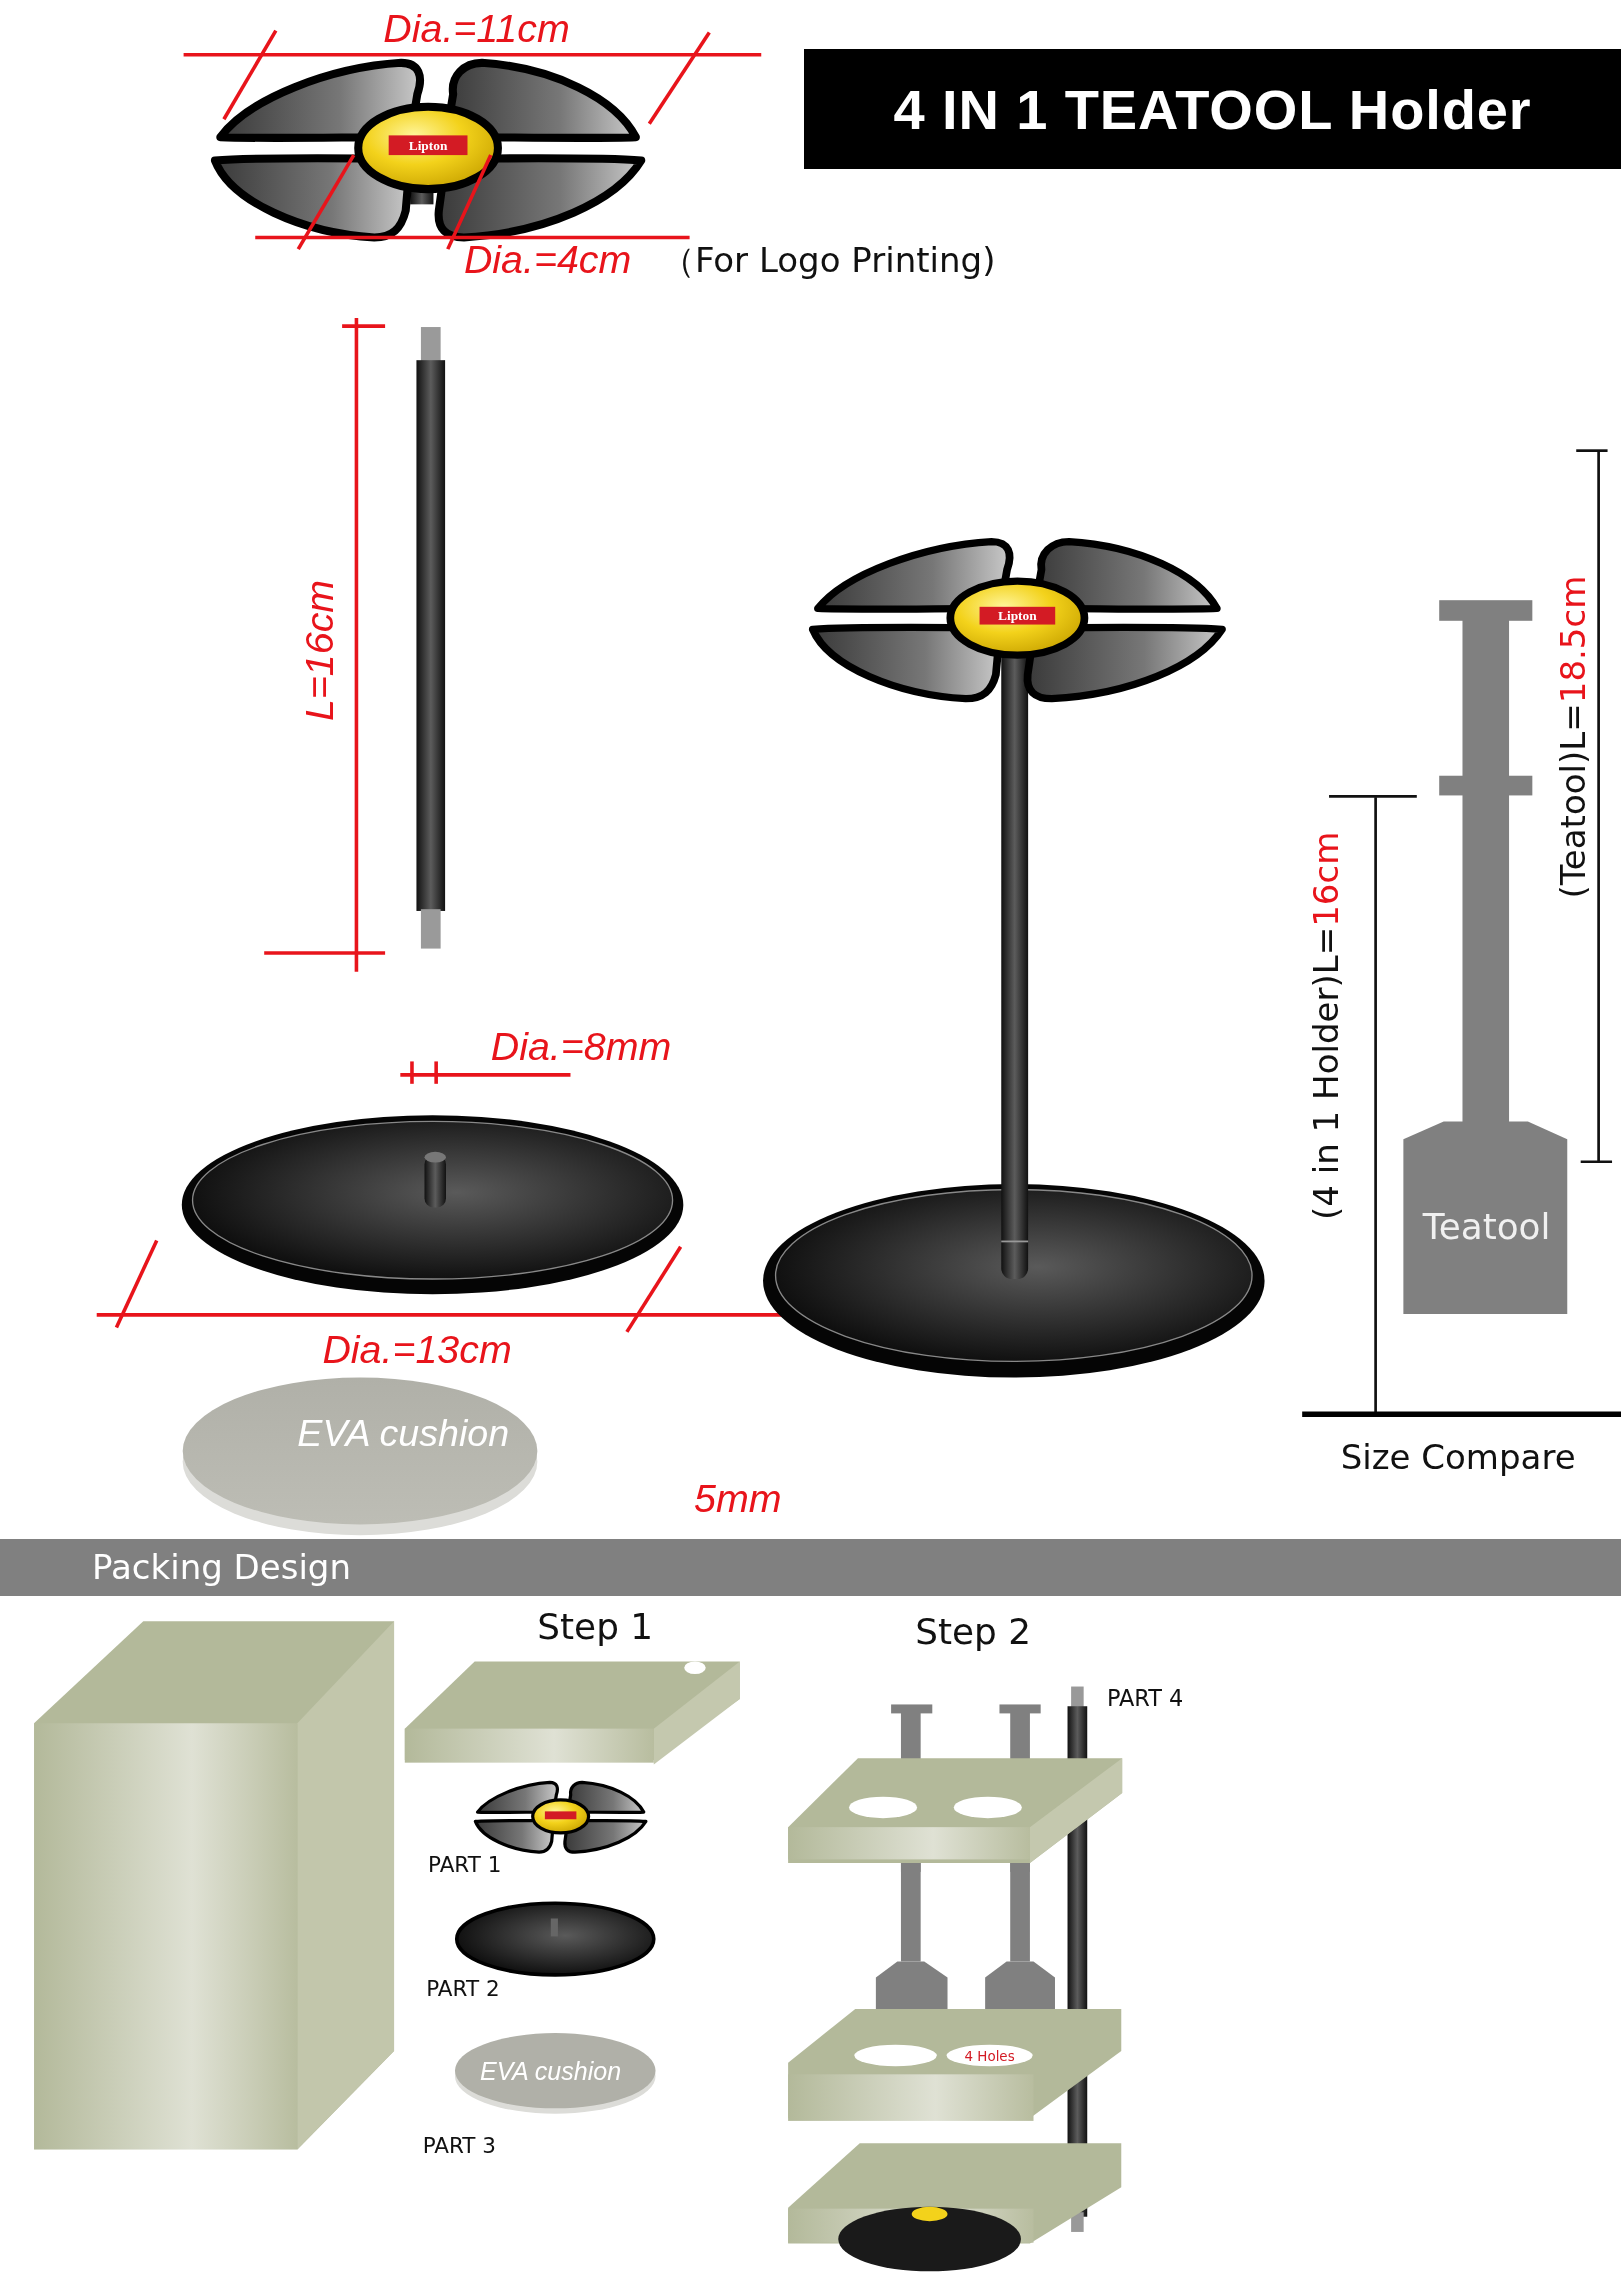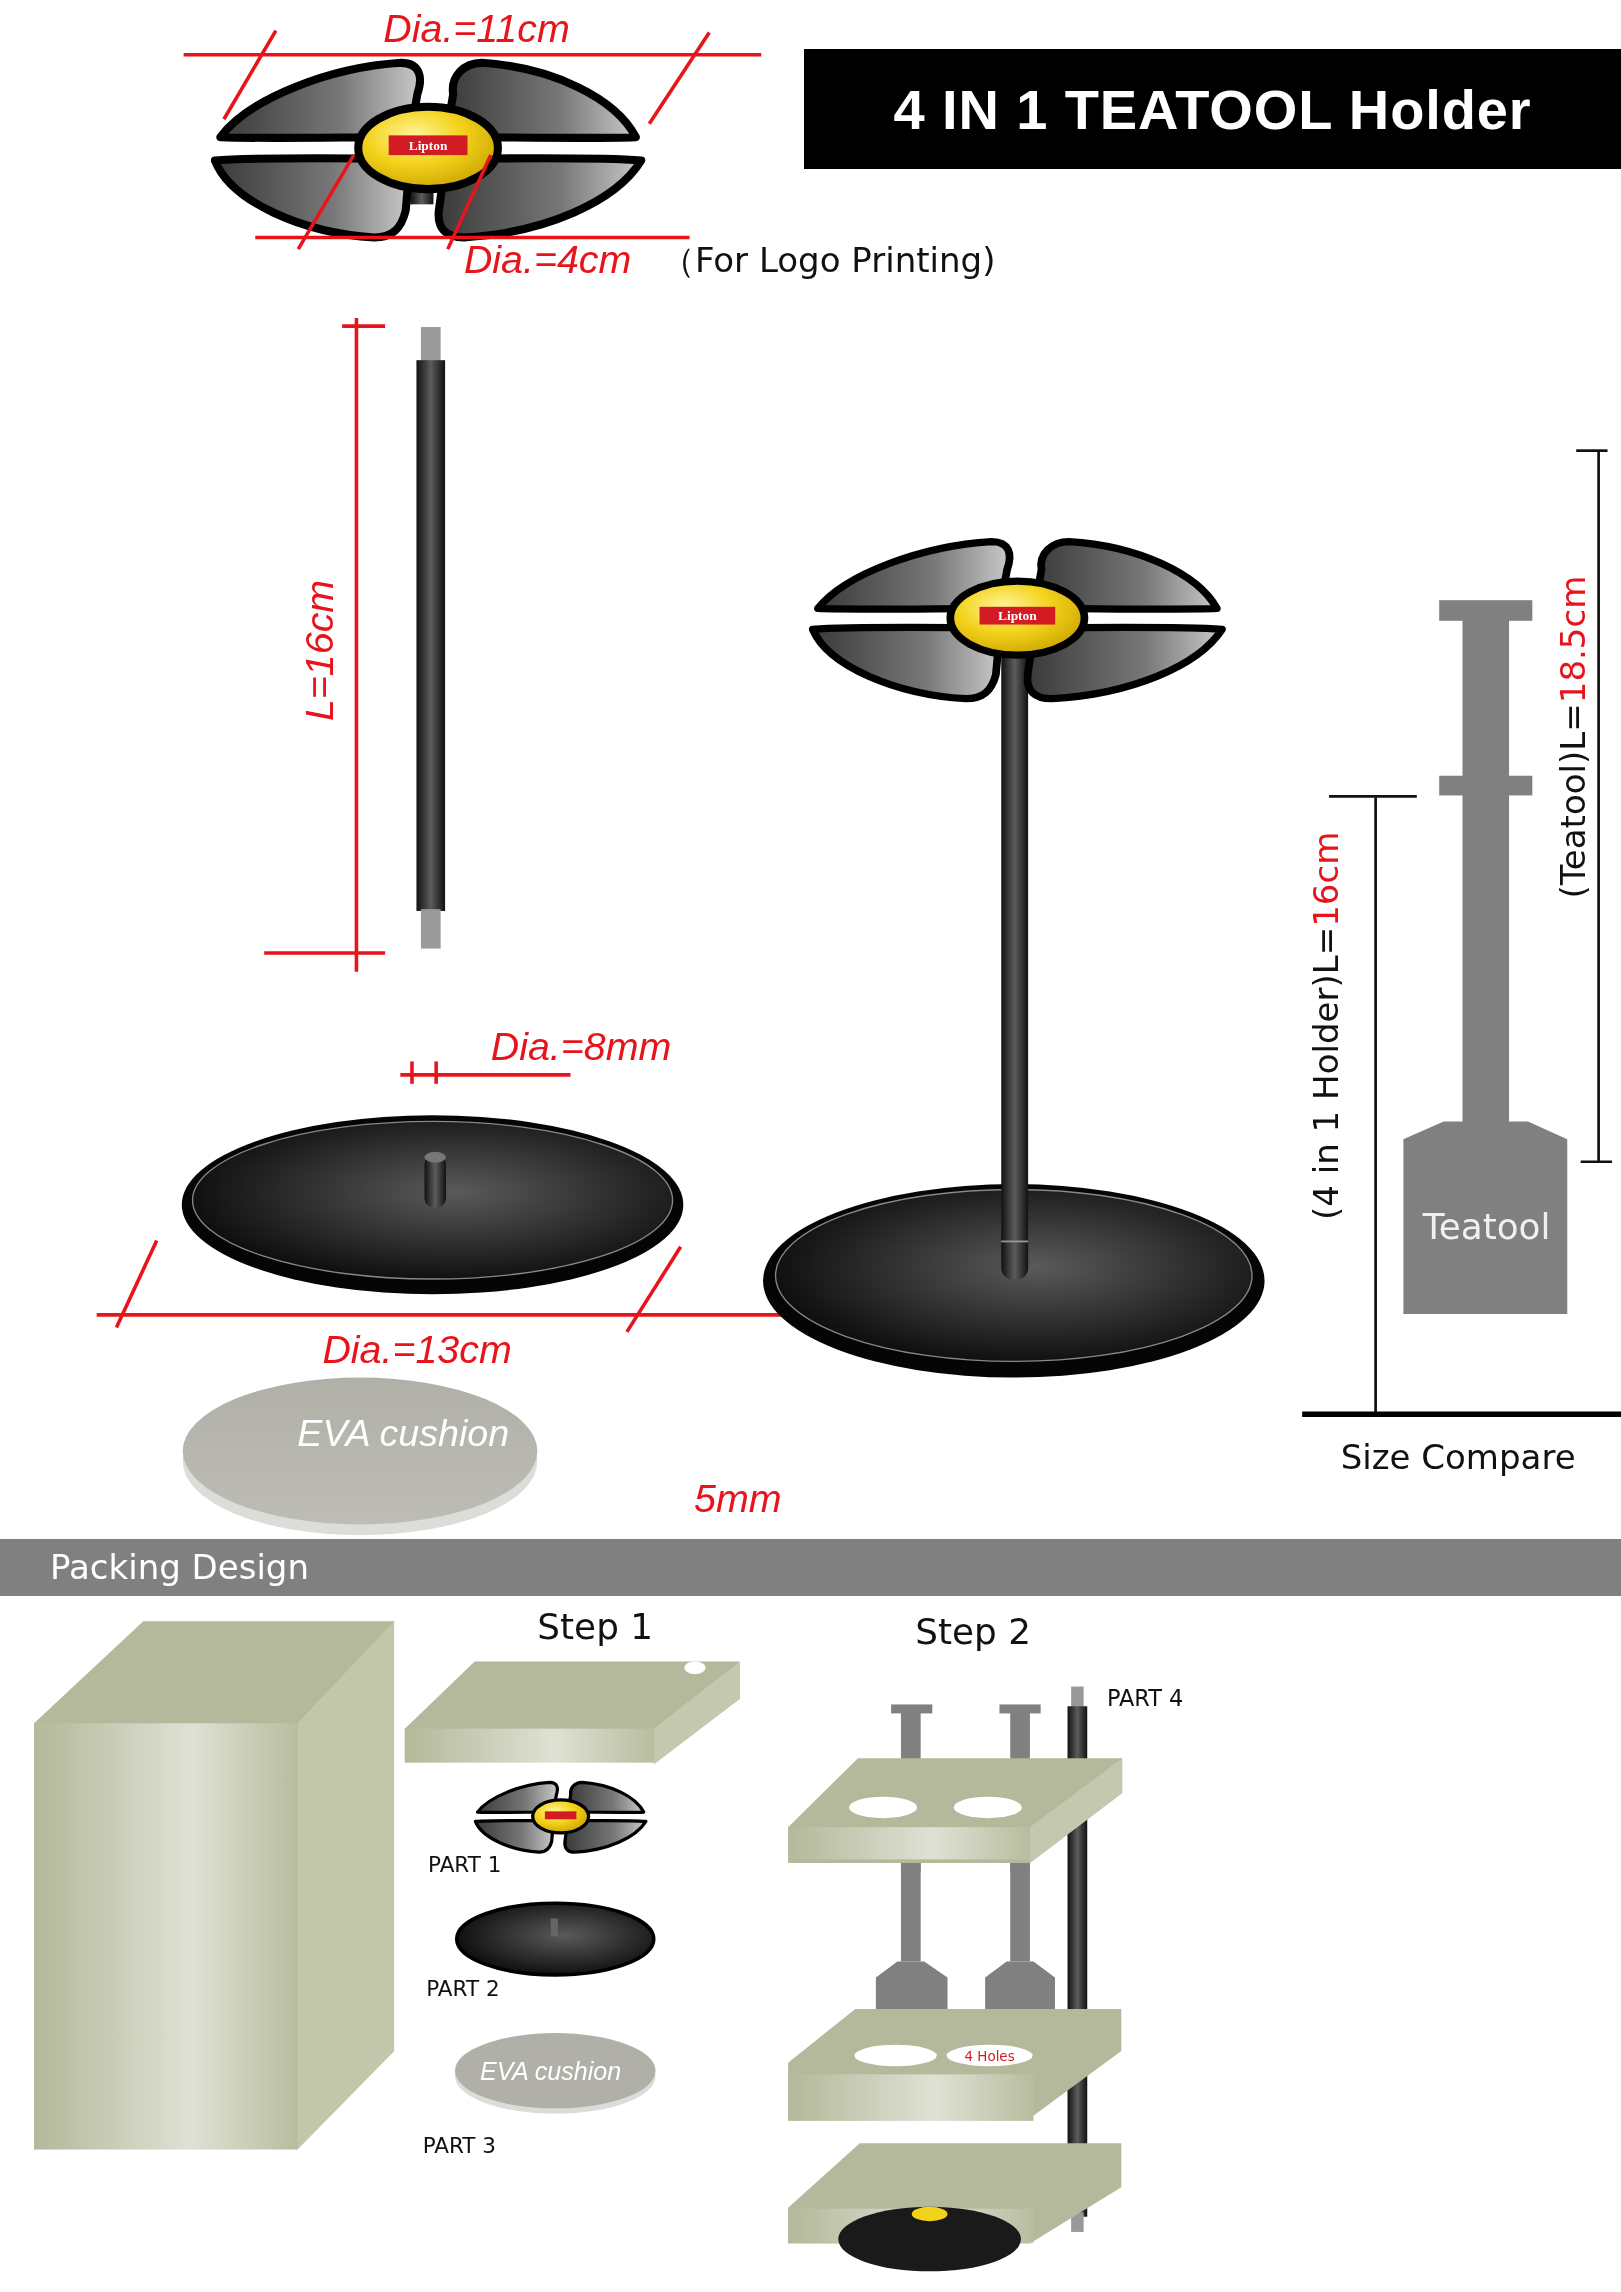--- a/index.html
+++ b/index.html
@@ -1,21 +1,21 @@
 <!DOCTYPE html>
 <html style="font-size:14.3px"><head>
 <meta charset="utf-8">
 <style>
   html, body { margin: 0; padding: 0; background: #ffffff; }
   body { width: 1621px; height: 2293px; position: relative; overflow: hidden; font-family: "Liberation Sans", sans-serif; }
   svg { position: absolute; left: 0; top: 0; }
   .dim { font-family: "Liberation Sans", sans-serif; font-style: italic; fill: #e8141b; font-size: 44px; }
   .blk { font-family: "DejaVu Sans", sans-serif; fill: #111; }
   .title-band { position: absolute; left: 804px; top: 49px; width: 817px; height: 120px; background: #000; color: #fff; display: flex; align-items: center; justify-content: center; font-family: "Liberation Sans", sans-serif; font-weight: bold; font-size: 56px; letter-spacing: 0.9px; }
-  .pack-band { position: absolute; left: 0; top: 1539px; width: 1621px; height: 57px; background: #808080; color: #fff; font-family: "DejaVu Sans", sans-serif; font-size: 34px; line-height: 57px; padding-left: 50px; box-sizing: border-box; }
+  .pack-band { position: absolute; left: 0; top: 1539px; width: 1621px; height: 57px; background: #808080; color: #fff; font-family: "DejaVu Sans", sans-serif; font-size: 34px; line-height: 57px; padding-left: 92px; box-sizing: border-box; }
 </style>
 </head>
 <body>
 
 <div class="title-band">
   <span>4 IN 1 TEATOOL Holder</span>
 </div>
 
 <div class="pack-band">
   <span>Packing Design</span>

